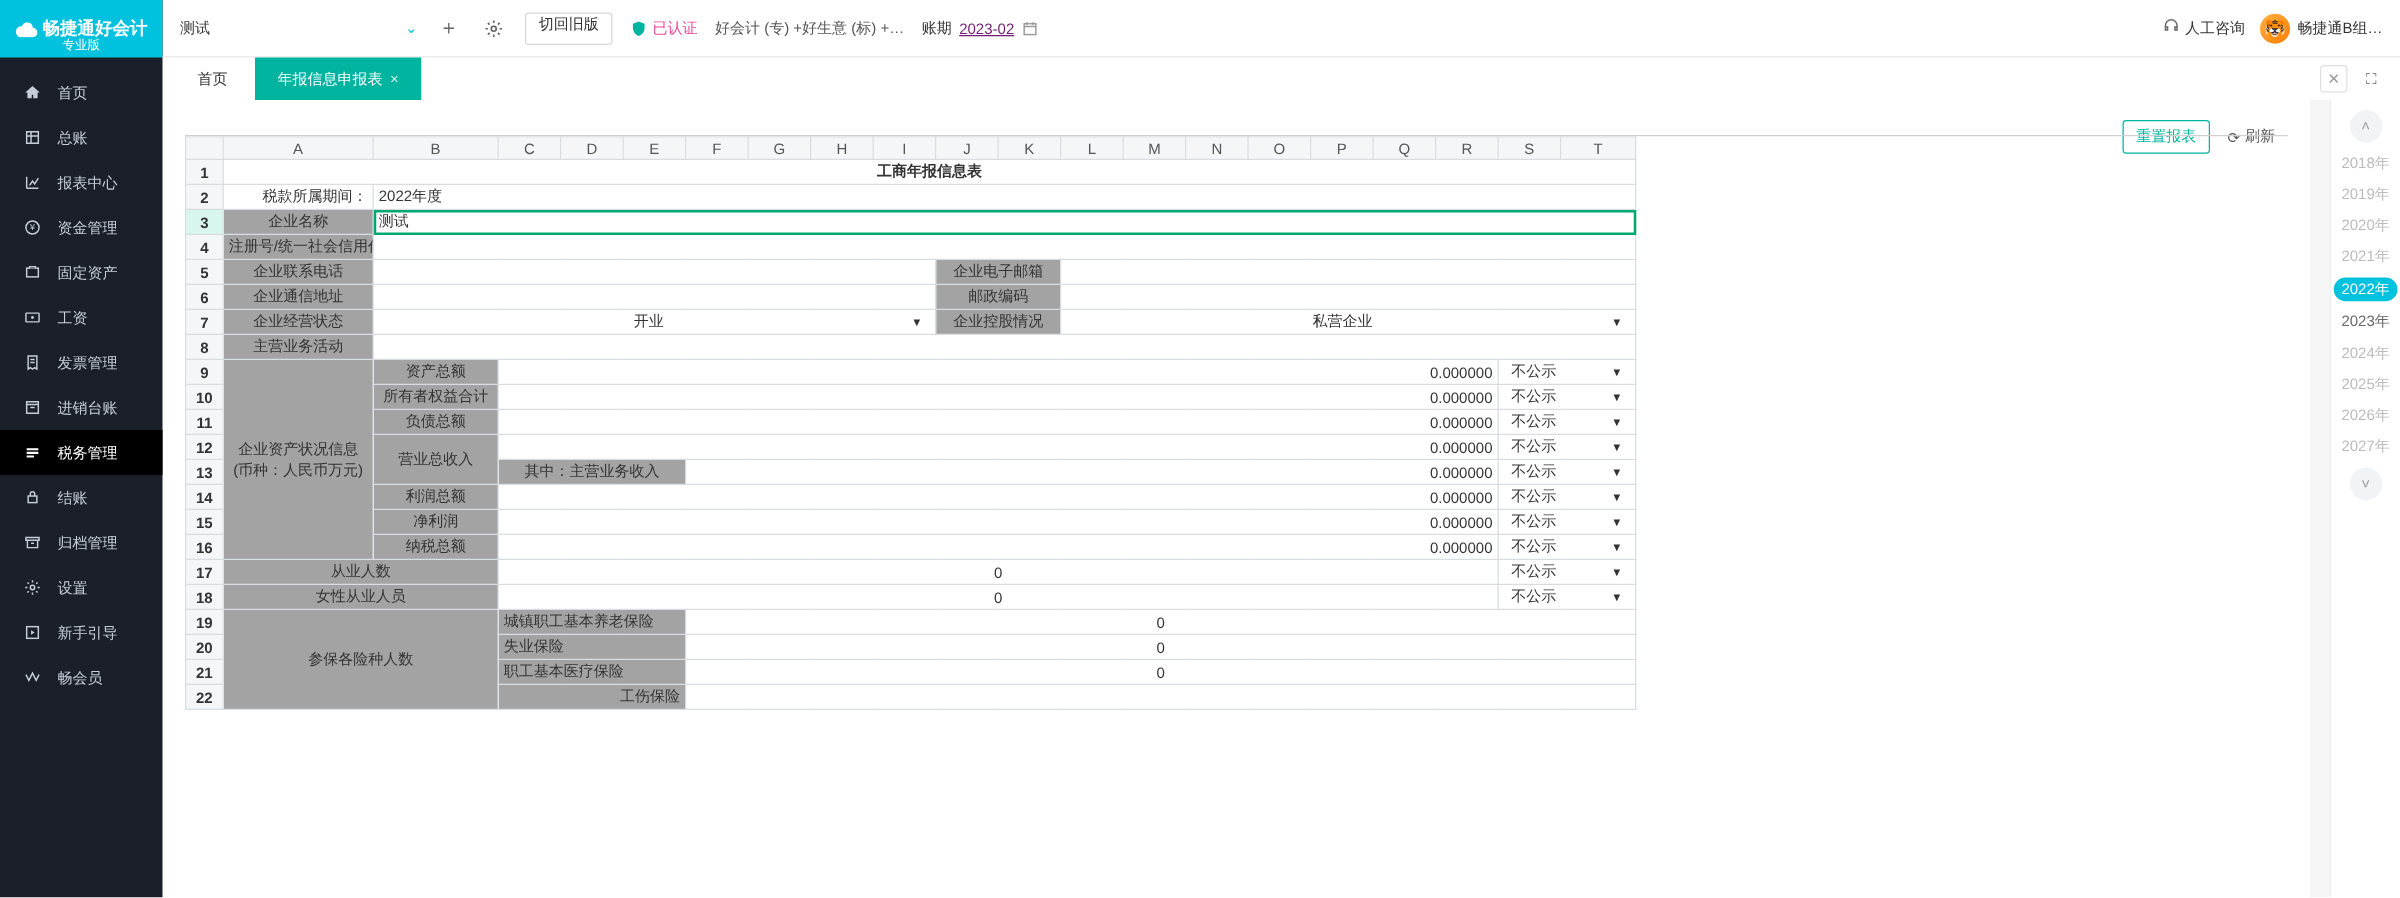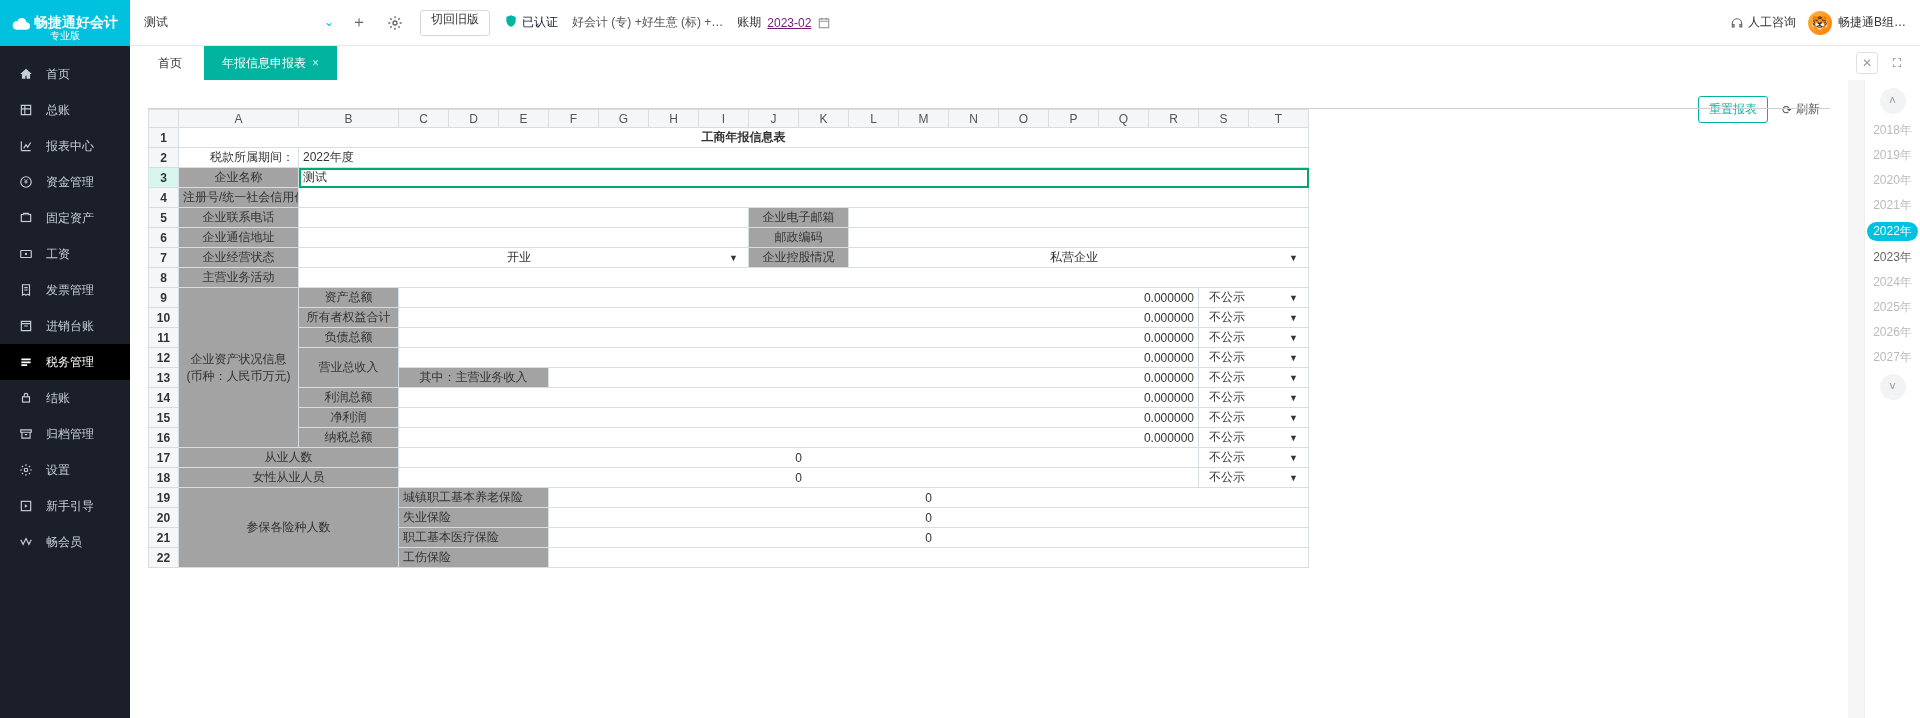--- a/index.html
+++ b/index.html
@@ -14,21 +14,21 @@
 .nav-item { display:flex; align-items:center; gap:12px; padding:0 18px; height:36px; cursor:pointer; }
 .nav-item.active { background:#000; color:#fff; }
 .nav-icon { width:16px; height:16px; display:inline-flex; align-items:center; justify-content:center; }
 
 .main { flex:1; display:flex; flex-direction:column; position:relative; }
 .topbar { height:46px; border-bottom:1px solid #e6e6e6; display:flex; align-items:center; padding:0 14px; gap:14px; }
 .company-select { width:190px; height:28px; border:none; border-bottom:1px solid transparent; display:flex; align-items:center; justify-content:space-between; color:#333; cursor:pointer; }
 .company-select .caret { color:#00c1de; font-size:12px; }
 .top-icon { width:22px; height:22px; display:flex; align-items:center; justify-content:center; color:#666; cursor:pointer; font-size:16px; }
 .old-btn { border:1px solid #d8d8d8; border-radius:3px; height:26px; padding:0 10px; display:flex; cursor:pointer; }
-.verify-badge { color:#0f172a; display:flex; align-items:flex-start; gap:4px; }
+.verify-badge { color:#ec4899; display:flex; align-items:center; gap:4px; }
 .plan-text { color:#555; }
 .period { display:flex; align-items:center; gap:6px; cursor:pointer; }
 .period .date { color:#701a75; text-decoration:underline; }
 .topbar-spacer { flex:1; }
 .top-right { display:flex; align-items:center; gap:12px; }
 .avatar { width:24px; height:24px; border-radius:50%; background:linear-gradient(135deg,#ffb347,#ff7b00); display:flex; align-items:center; justify-content:center; font-size:14px; }
 
 .tabbar { height:34px; display:flex; align-items:flex-end; padding-left:10px; gap:4px; }
 .tab { height:34px; padding:0 18px; display:flex; align-items:center; cursor:pointer; gap:6px; }
 .tab.active { background:#00b4a0; color:#fff; }
@@ -234,21 +234,21 @@
         <span class="date">2023-02</span>
         <span>
             <svg width="14" height="14" viewBox="0 0 24 24">
               <rect x="4" y="5" width="16" height="15" fill="none" stroke="#999" stroke-width="2"></rect>
               <path stroke="#999" stroke-width="2" d="M4 9h16M8 3v4M16 3v4"></path>
             </svg>
           </span>
       </div>
       <div class="topbar-spacer"></div>
       <div class="top-right">
-        <div style="display:flex;align-items:flex-end;gap:4px;cursor:pointer">
+        <div style="display:flex;align-items:flex-start;gap:4px;cursor:pointer">
           <span>
               <svg width="14" height="14" viewBox="0 0 24 24">
                 <path fill="none" stroke="#666" stroke-width="2" d="M4 13v-2a8 8 0 0 1 16 0v2m-16 0v4h3v-4zm16 0v4h-3v-4z"></path>
               </svg>
             </span>
           <span>人工咨询</span>
         </div>
         <div style="display:flex;align-items:center;gap:6px;cursor:pointer">
           <span class="avatar">🐯</span>
           <span>畅捷通B组…</span>
@@ -509,21 +509,21 @@
                   <td colspan="3" class="grey" style="text-align:left">失业保险</td>
                   <td colspan="15">0</td>
                 </tr>
               <tr>
                   <th class="rowhdr">21</th>
                   <td colspan="3" class="grey" style="text-align:left">职工基本医疗保险</td>
                   <td colspan="15">0</td>
                 </tr>
               <tr>
                   <th class="rowhdr">22</th>
-                  <td colspan="3" class="grey" style="text-align:left">工伤保险</td>
+                  <td colspan="3" class="grey" style="text-align:right">工伤保险</td>
                   <td colspan="15"></td>
                 </tr>
             </tbody>
           </table>
         </div>
       </div>
 
       <div class="scroll-gutter"></div>
 
       <div class="year-rail">

